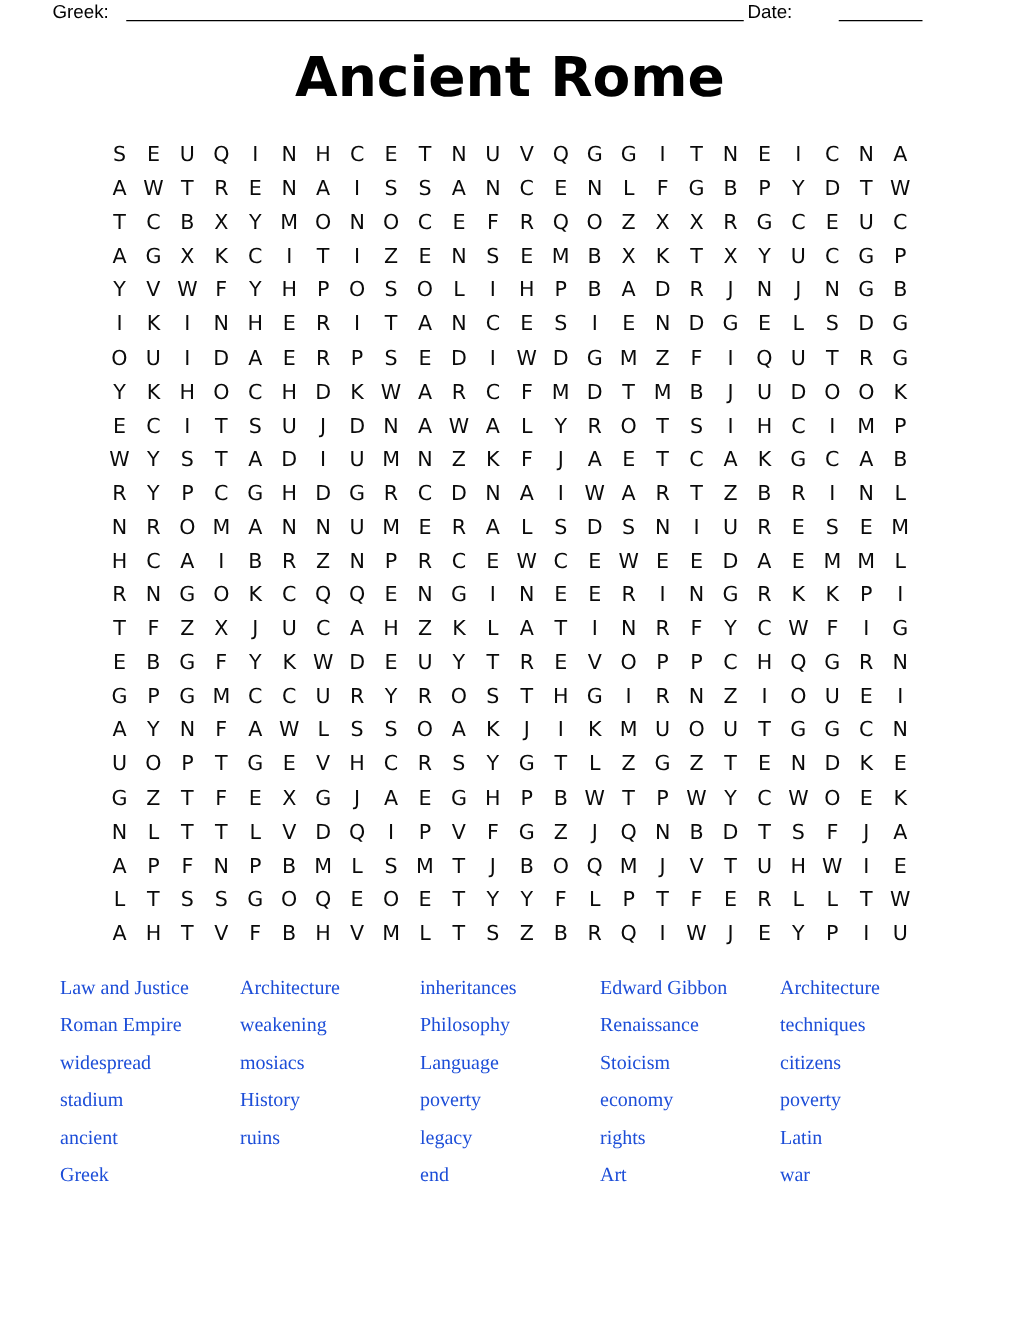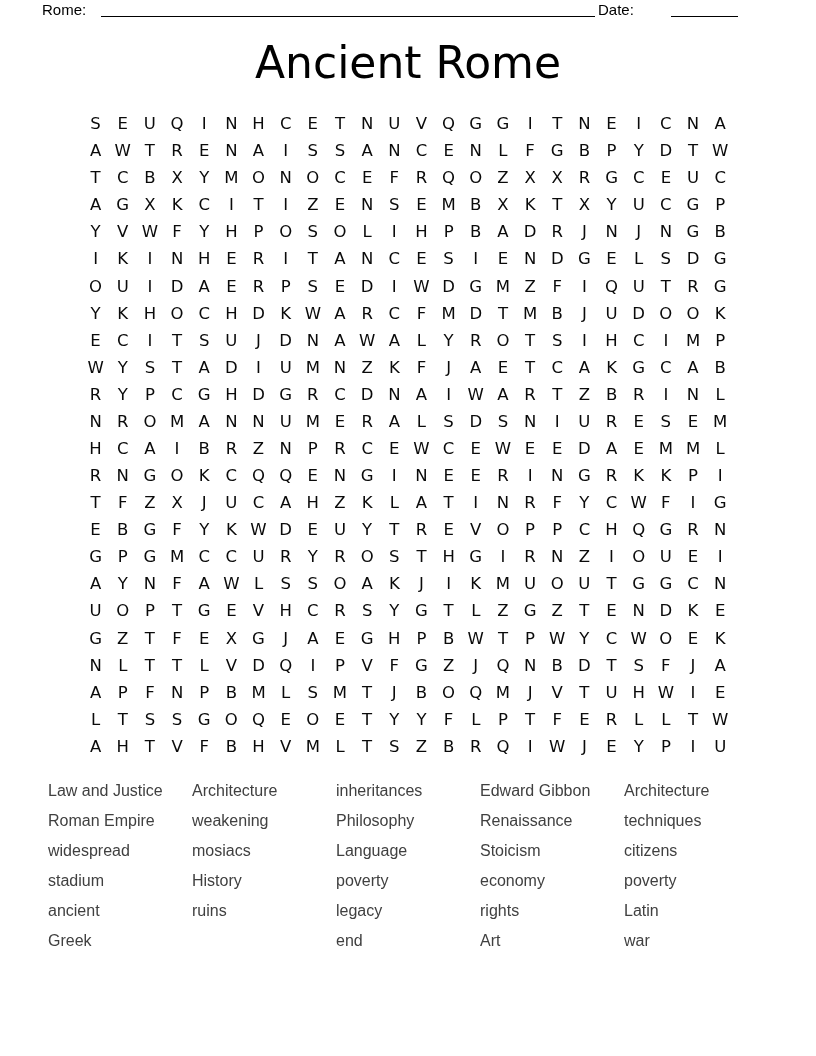--- a/index.html
+++ b/index.html
@@ -33,21 +33,21 @@
 
   
   .title {
     position: absolute;
     top: 34px;
     left: 0;
     width: 816px;
     margin: 0;
     text-align: center;
     font-family: "DejaVu Sans", sans-serif;
-    font-weight: 400;
+    font-weight: 700;
     font-size: 44px;
     line-height: 58px;
     color: #000;
   }
 
   
   .grid {
     position: absolute;
     left: 82px;
     top: 110px;
@@ -68,33 +68,33 @@
   .words {
     position: absolute;
     left: 48px;
     top: 776px;
     width: 740px;
     display: flex;
   }
   .word-col { width: 144px; flex: 0 0 144px; }
   .word-col:last-child { flex: 0 0 auto; }
   .word {
-    font-family: Liberation Sans, sans-serif;
+    font-family: Liberation Serif, serif;
     font-size: 16px;
     line-height: 29.9px;
-    color: #404040;
+    color: #1d4ed8;
     white-space: nowrap;
   }
 </style>
 </head>
 <body>
 
 <div class="page">
 
-  <span class="hdr-label name">Rome:</span>
+  <span class="hdr-label name">Greek:</span>
   <span class="blank-line name"></span>
 
   <span class="hdr-label date">Date:</span>
   <span class="blank-line date"></span>
 
   <h1 class="title">Ancient Rome</h1>
 
   <div class="grid">
       <span class="cell">S</span>
       <span class="cell">E</span>

